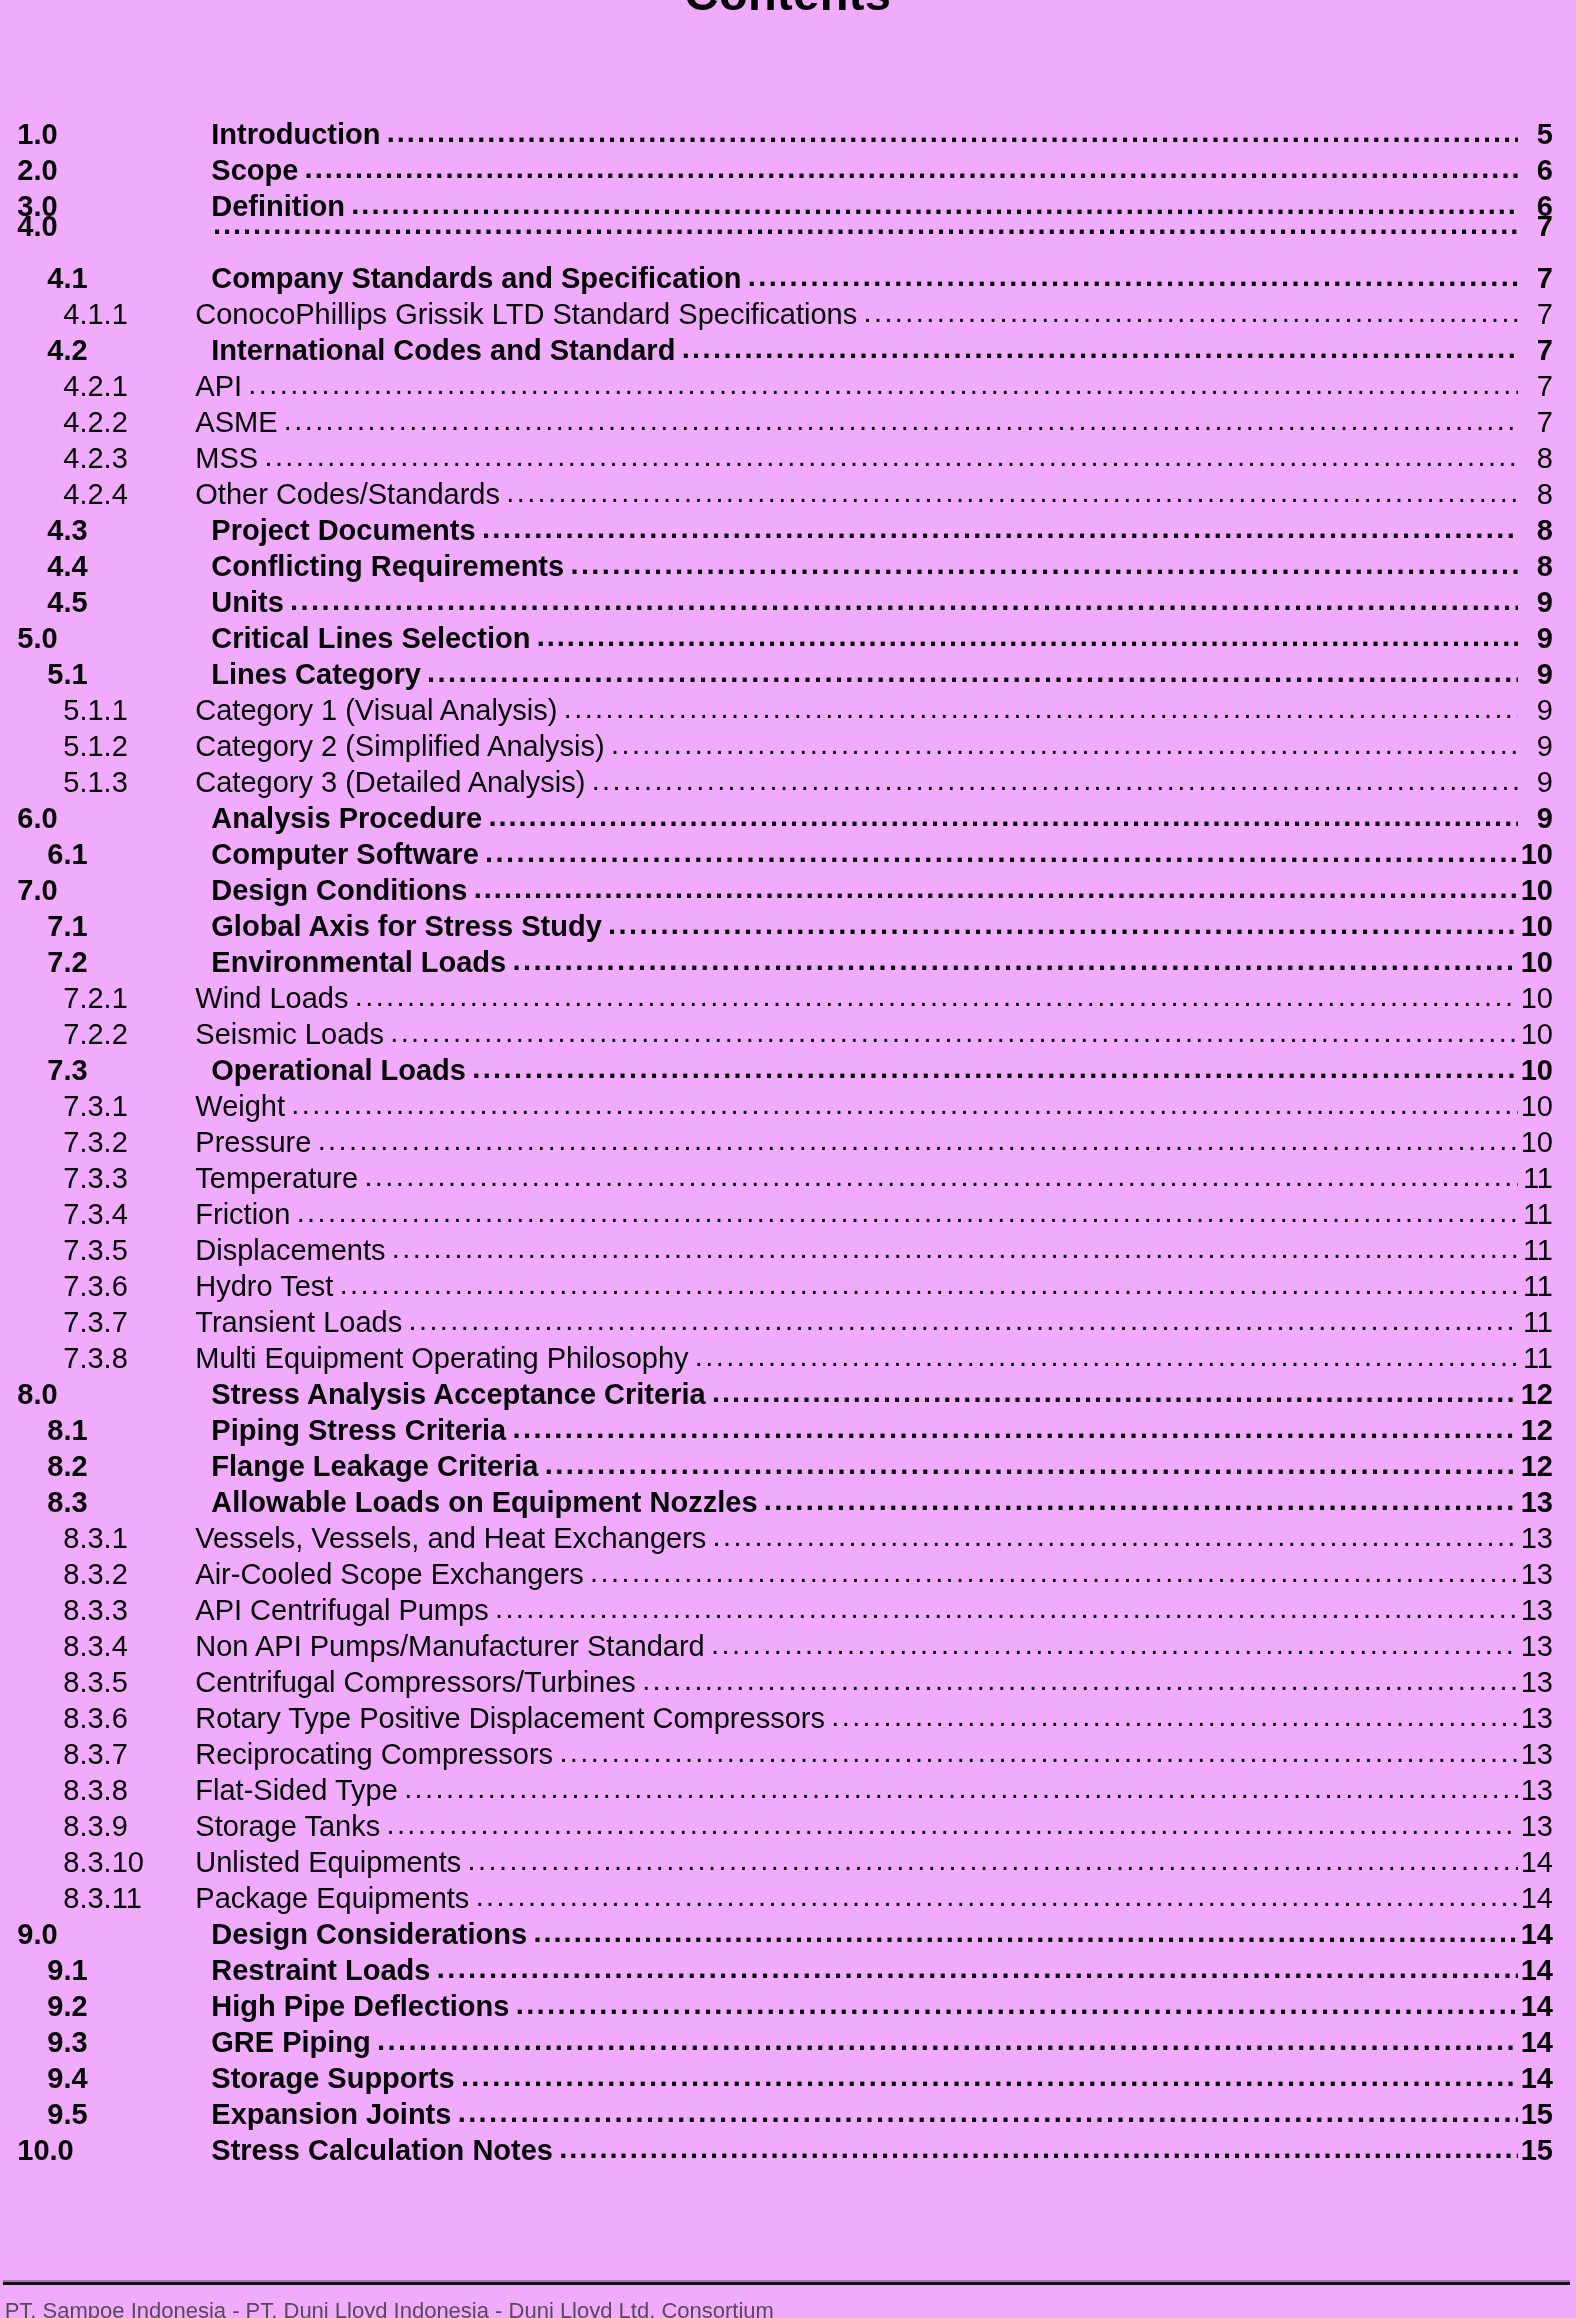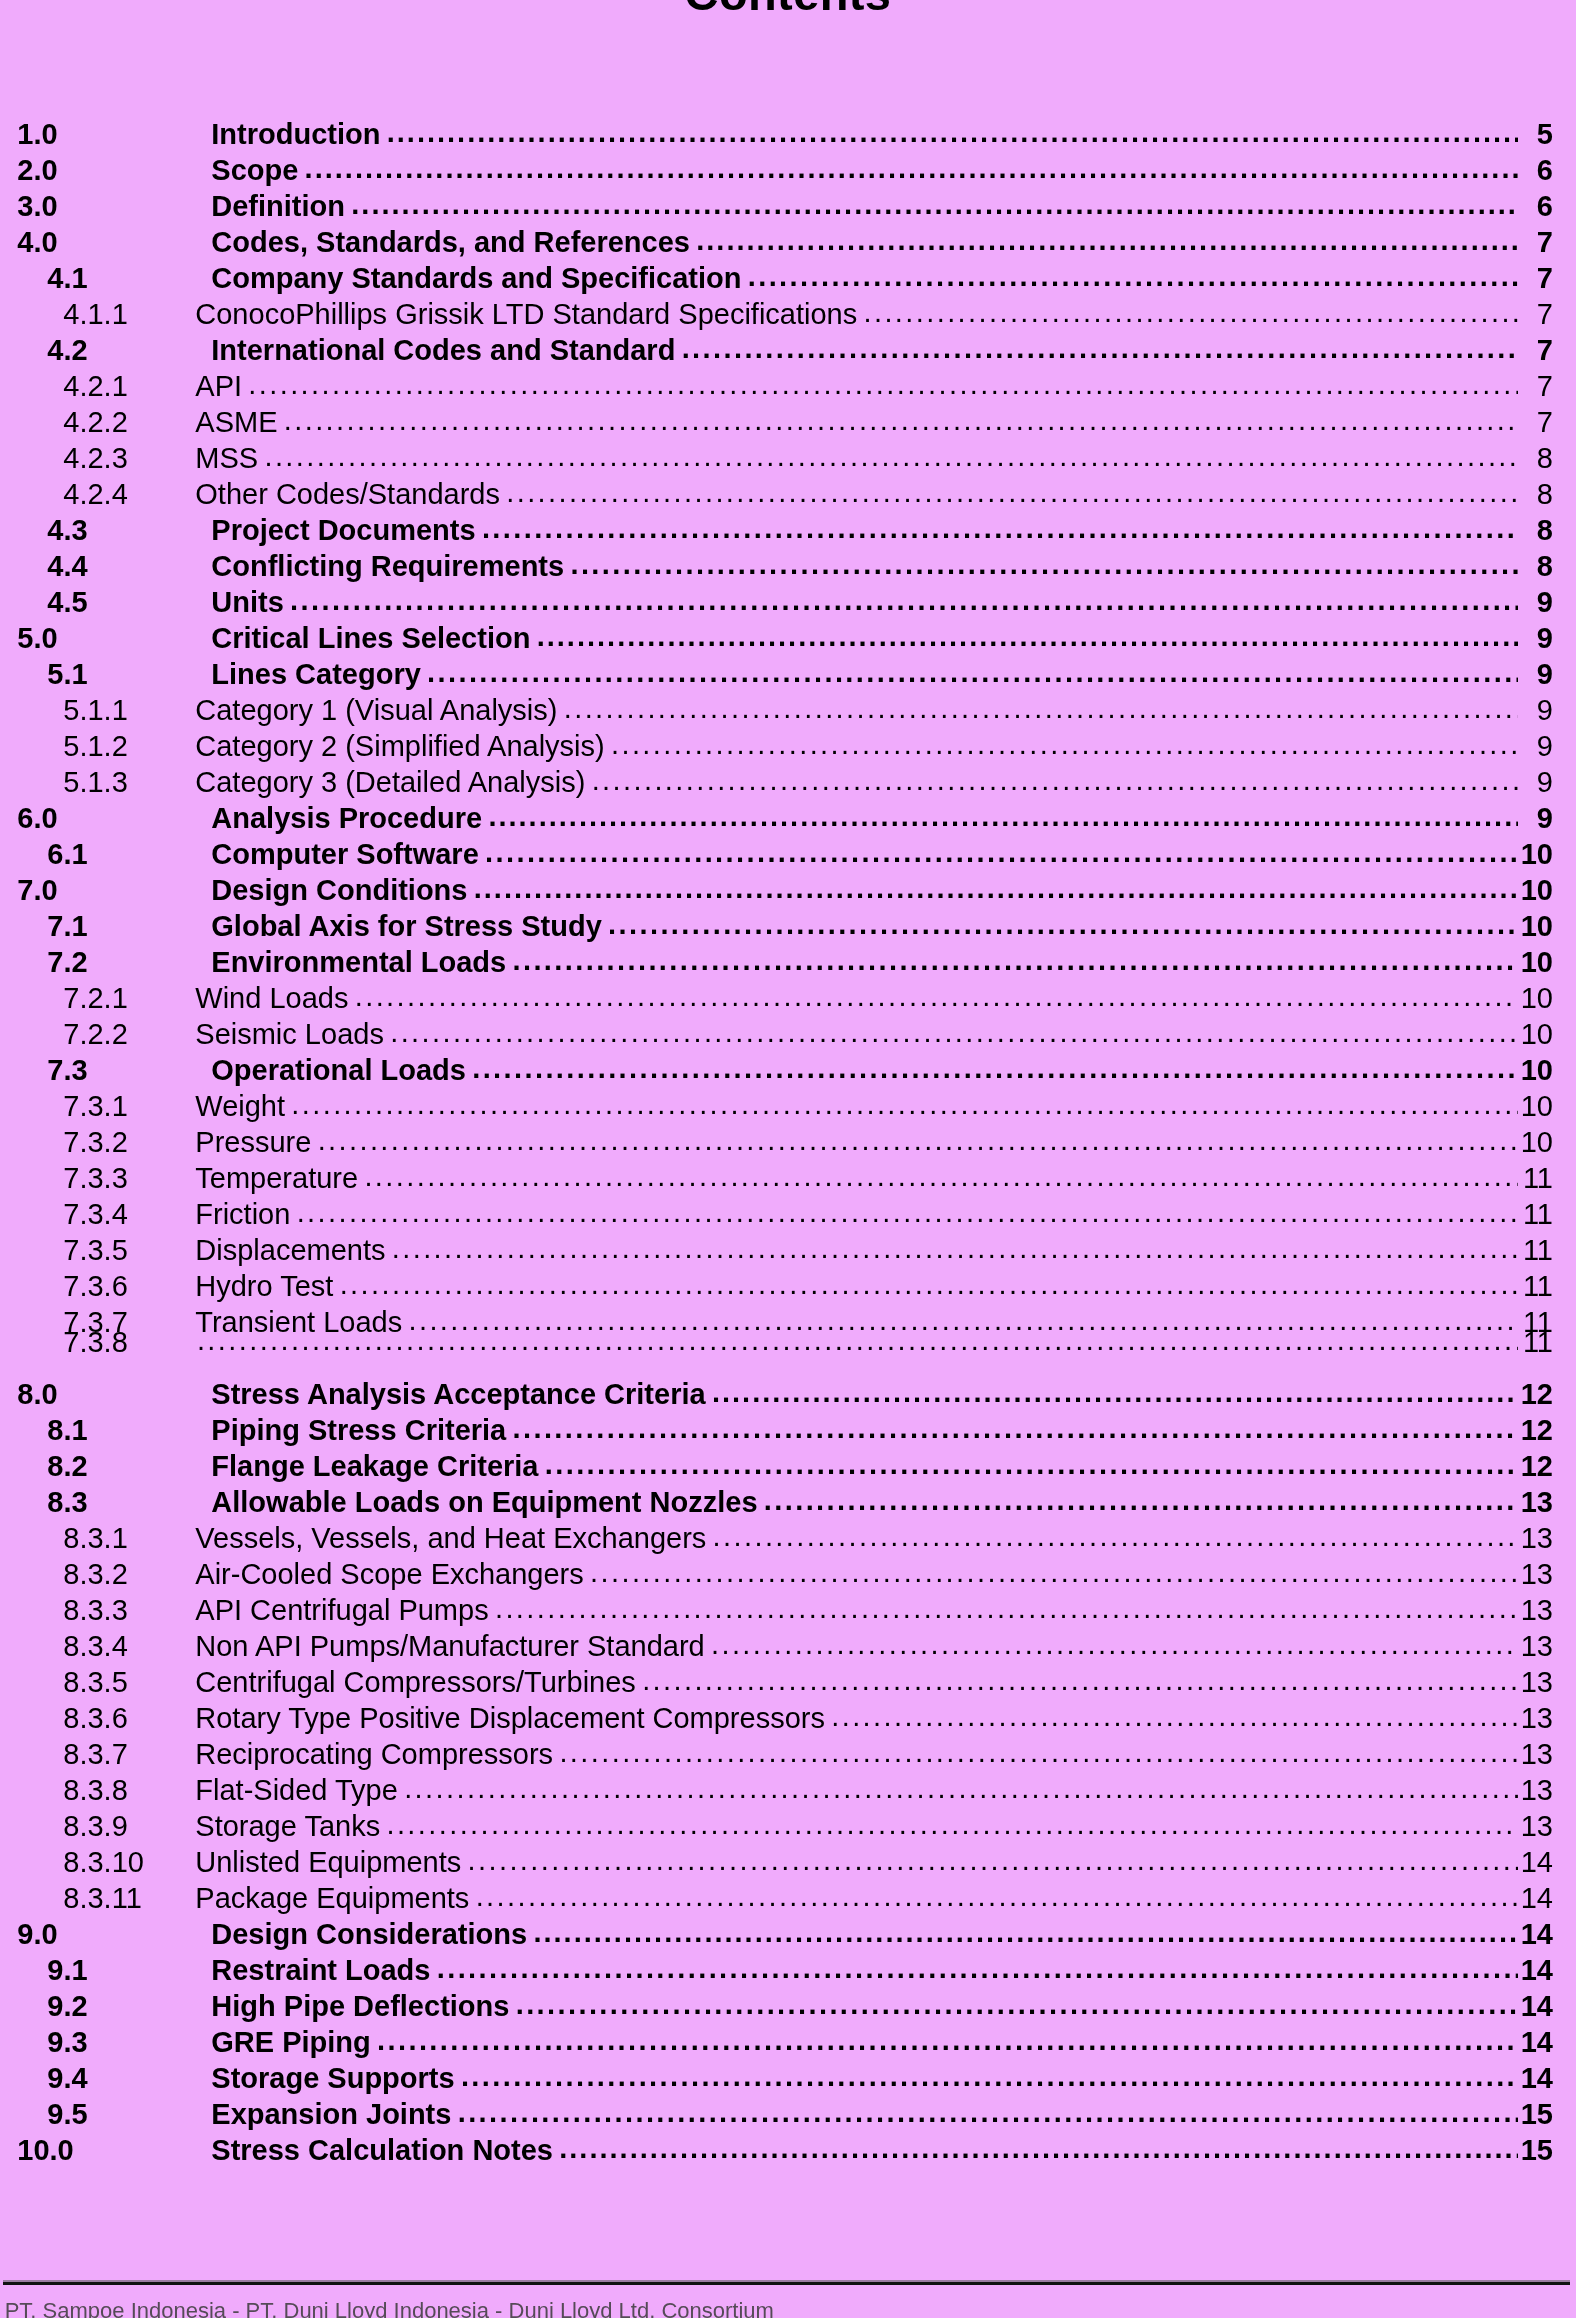--- a/index.html
+++ b/index.html
@@ -144,21 +144,20 @@
         <span class="pageno">6</span>
       </div>
       <div class="toc-row lvl1">
         <span class="num">3.0</span>
         <span class="title-text">Definition</span>
         <span class="leader" aria-hidden="true">...........................................................................................................................................................................................................................</span>
         <span class="pageno">6</span>
       </div>
       <div class="toc-row lvl1">
         <span class="num">4.0</span>
-        <span class="title-text">Codes, Standards, and References</span>
         <span class="leader" aria-hidden="true">...........................................................................................................................................................................................................................</span>
         <span class="pageno">7</span>
       </div>
       <div class="toc-row lvl2">
         <span class="num">4.1</span>
         <span class="title-text">Company Standards and Specification</span>
         <span class="leader" aria-hidden="true">...........................................................................................................................................................................................................................</span>
         <span class="pageno">7</span>
       </div>
       <div class="toc-row lvl3">
@@ -330,20 +329,21 @@
         <span class="pageno">11</span>
       </div>
       <div class="toc-row lvl3">
         <span class="num">7.3.7</span>
         <span class="title-text">Transient Loads</span>
         <span class="leader" aria-hidden="true">...........................................................................................................................................................................................................................</span>
         <span class="pageno">11</span>
       </div>
       <div class="toc-row lvl3">
         <span class="num">7.3.8</span>
+        <span class="title-text">Multi Equipment Operating Philosophy</span>
         <span class="leader" aria-hidden="true">...........................................................................................................................................................................................................................</span>
         <span class="pageno">11</span>
       </div>
       <div class="toc-row lvl1">
         <span class="num">8.0</span>
         <span class="title-text">Stress Analysis Acceptance Criteria</span>
         <span class="leader" aria-hidden="true">...........................................................................................................................................................................................................................</span>
         <span class="pageno">12</span>
       </div>
       <div class="toc-row lvl2">

